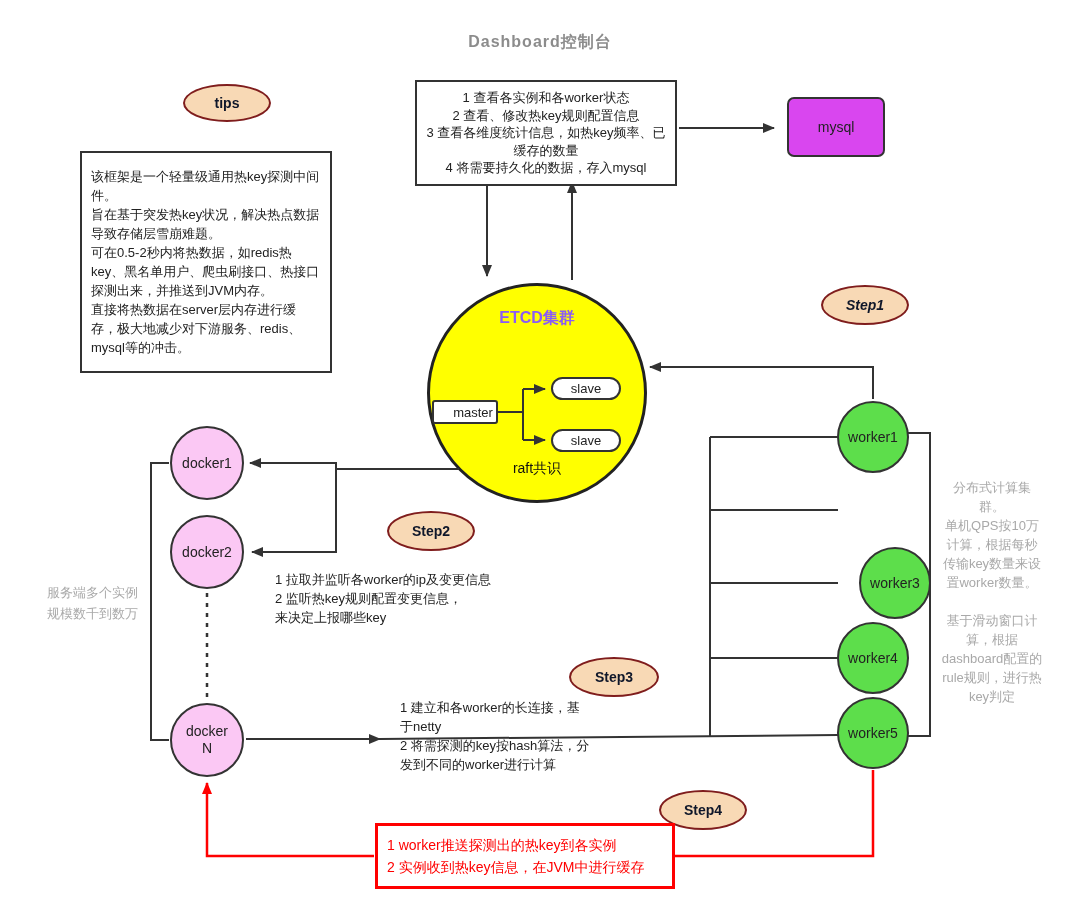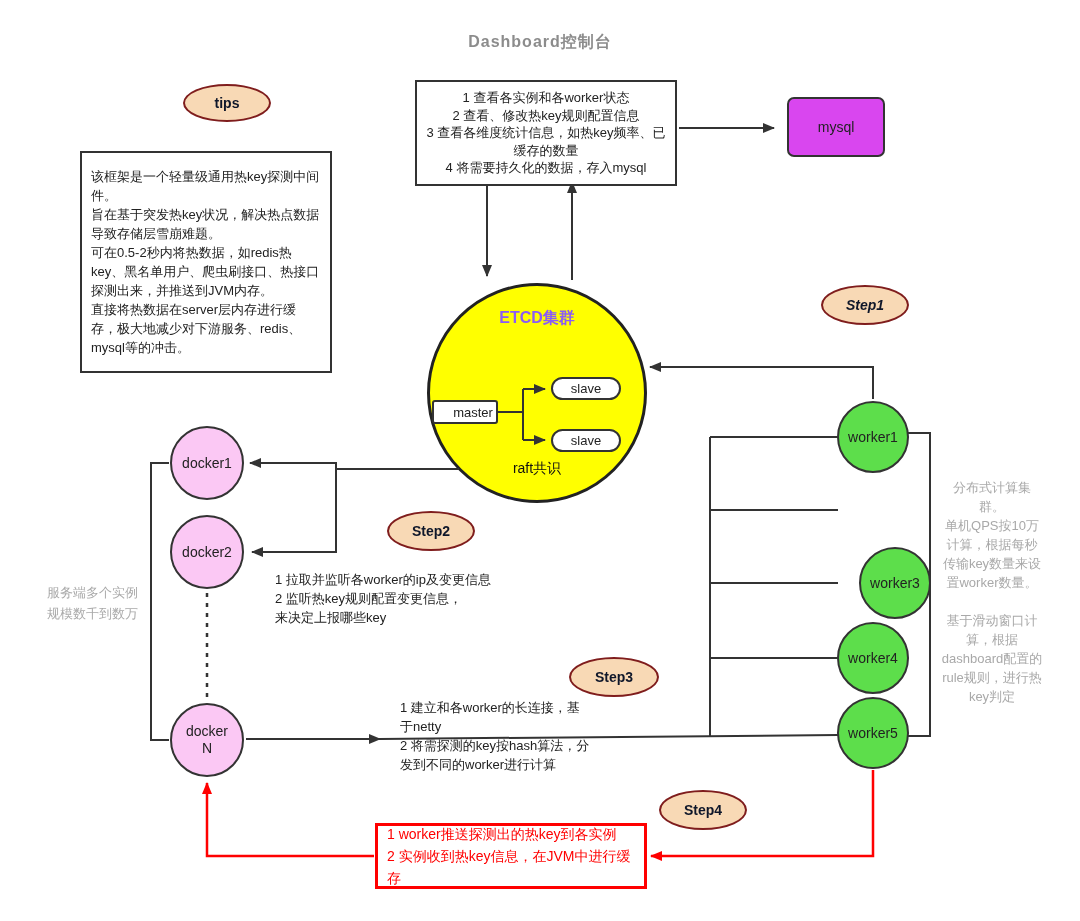--- a/index.html
+++ b/index.html
@@ -56,21 +56,21 @@
   .w4 { left:837px; top:622px; } .w5 { left:837px; top:697px; }
 
   .note { position:absolute; font-size:13px; line-height:19px; white-space:pre-line; z-index:3;
           word-wrap:break-word; }
   .step2-note { left:275px; top:570px; width:237px; }
   .step3-note { left:400px; top:698px; width:192px; }
   .gray-note  { color:var(--note-gray,#a9a9a9);text-align:center; }
   .left-note  { left:25px;  top:582px; width:135px; line-height:21px; }
   .right-note { left:941px; top:478px; width:102px; }
 
-  .alert-box { position:absolute; left:375px; top:823px; width:272px; height:66px; background:#fff;
+  .alert-box { position:absolute; left:375px; top:823px; width:300px; height:66px; background:#fff;
                border:3px solid var(--alert-red,#ff0000); color:var(--alert-red,#ff0000);
                display:flex; align-items:center; justify-content:flex-start; text-align:left;
                padding-left:9px; font-size:14px; line-height:22px; white-space:pre-line; z-index:3; }
 </style>
 </head>
 <body>
 
 <div class="stage">
 
   <svg class="layer" width="1080" height="921" viewBox="0 0 1080 921">

